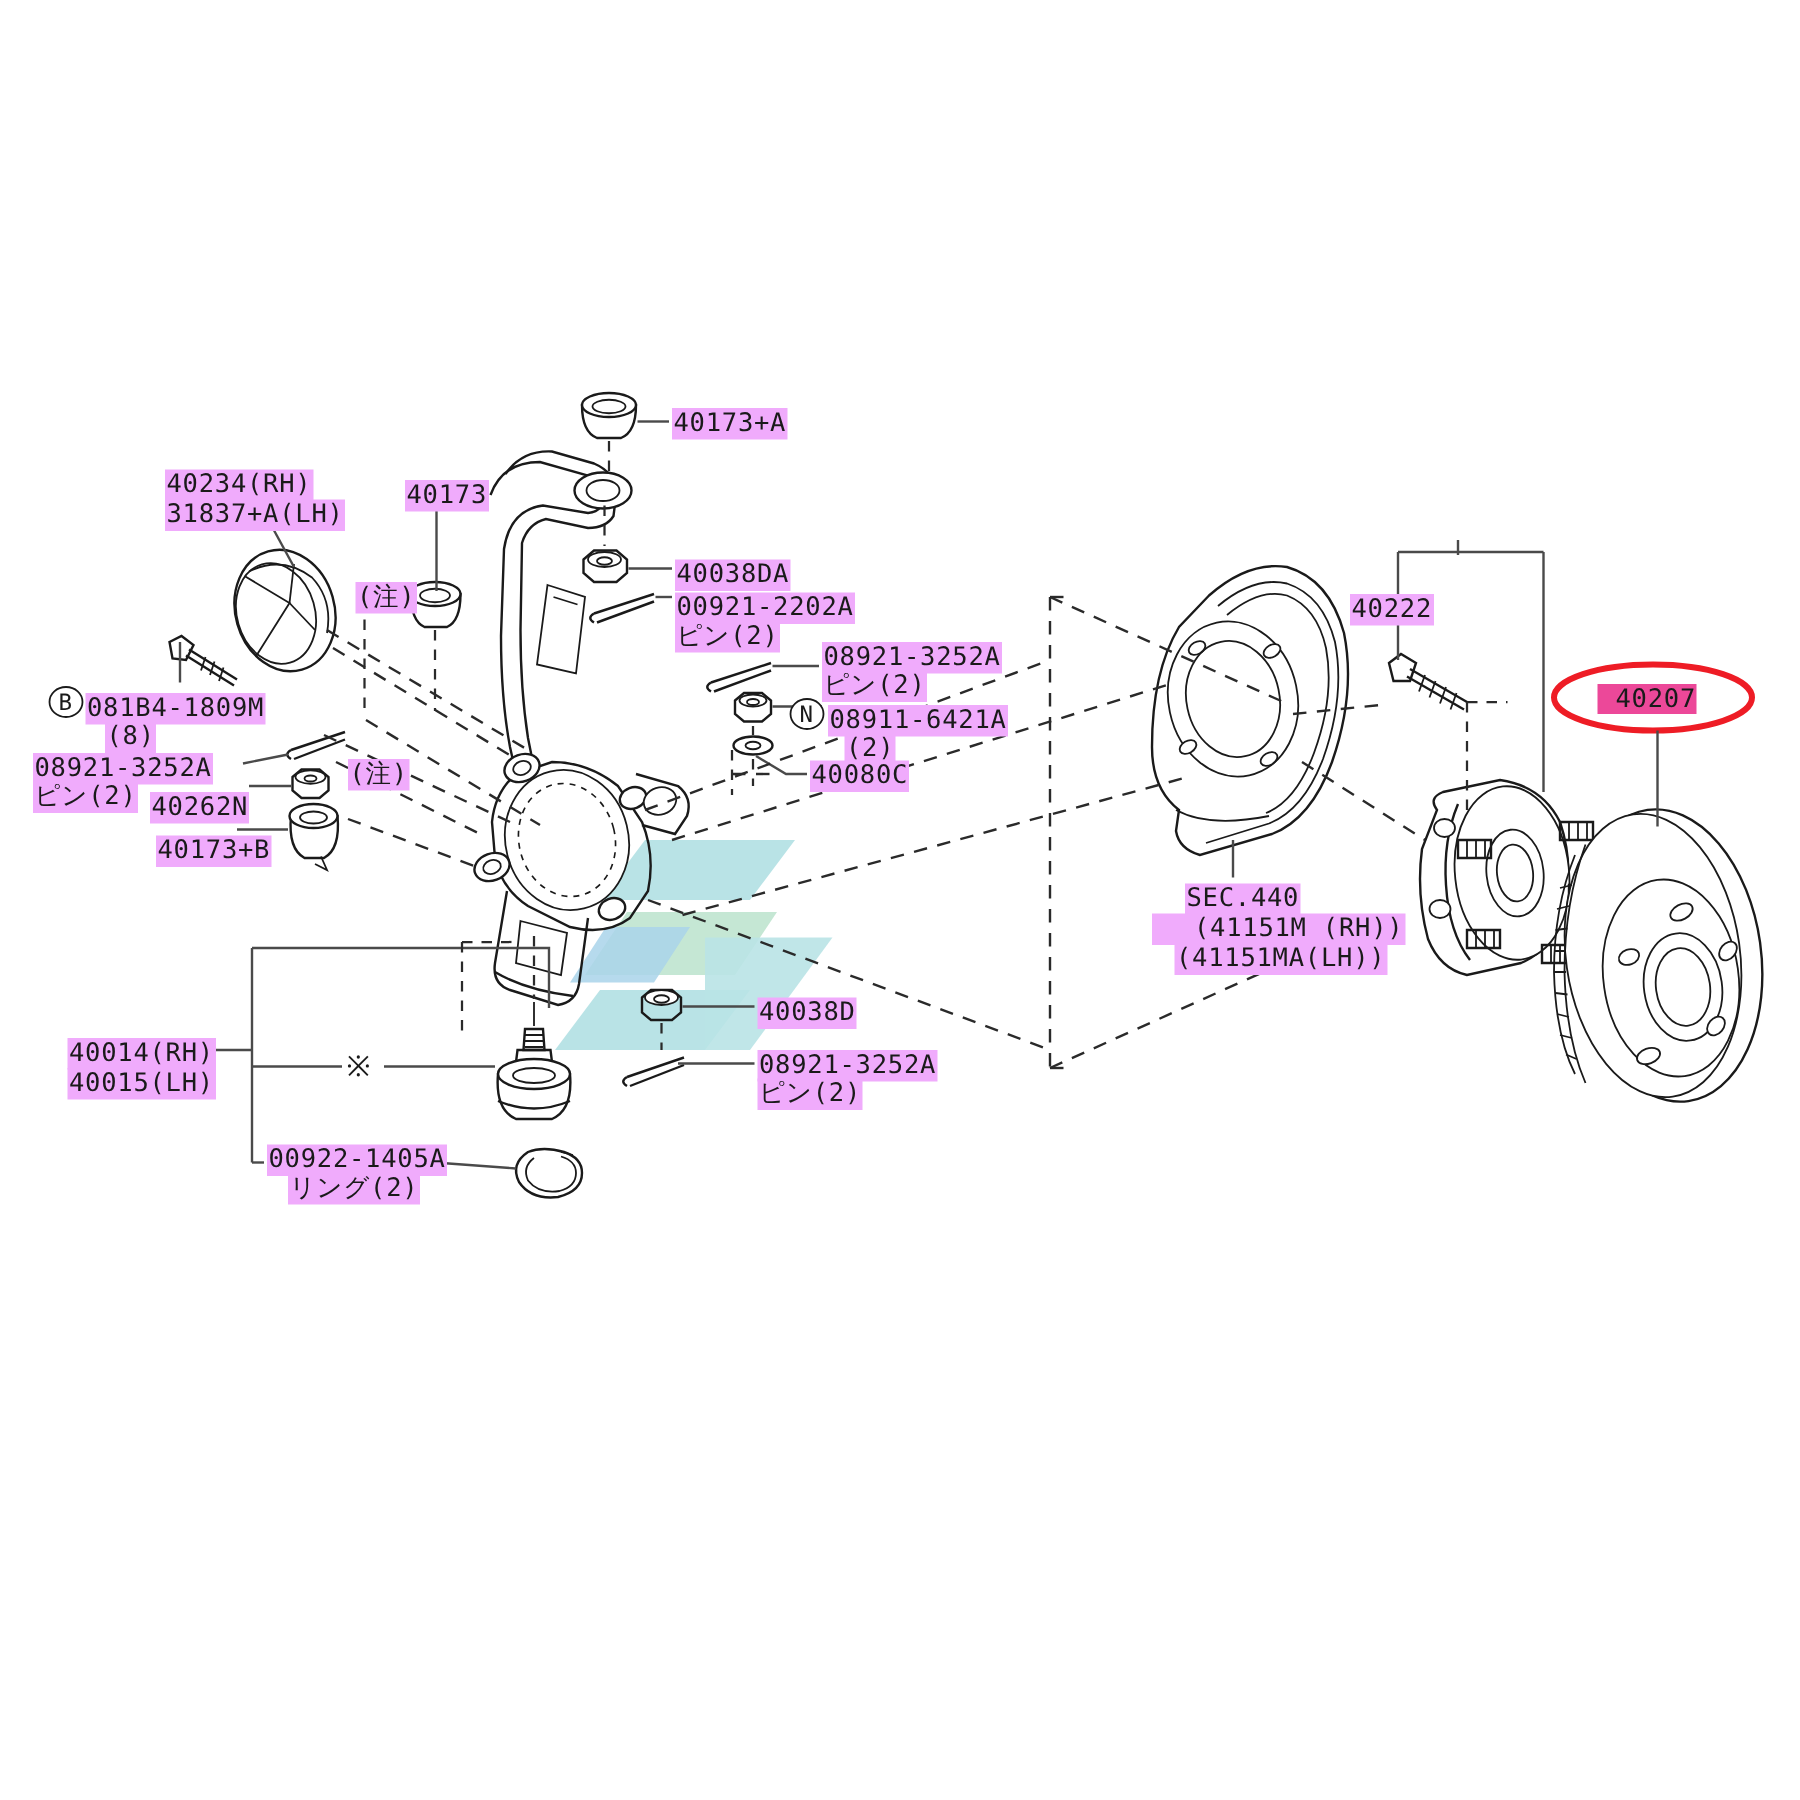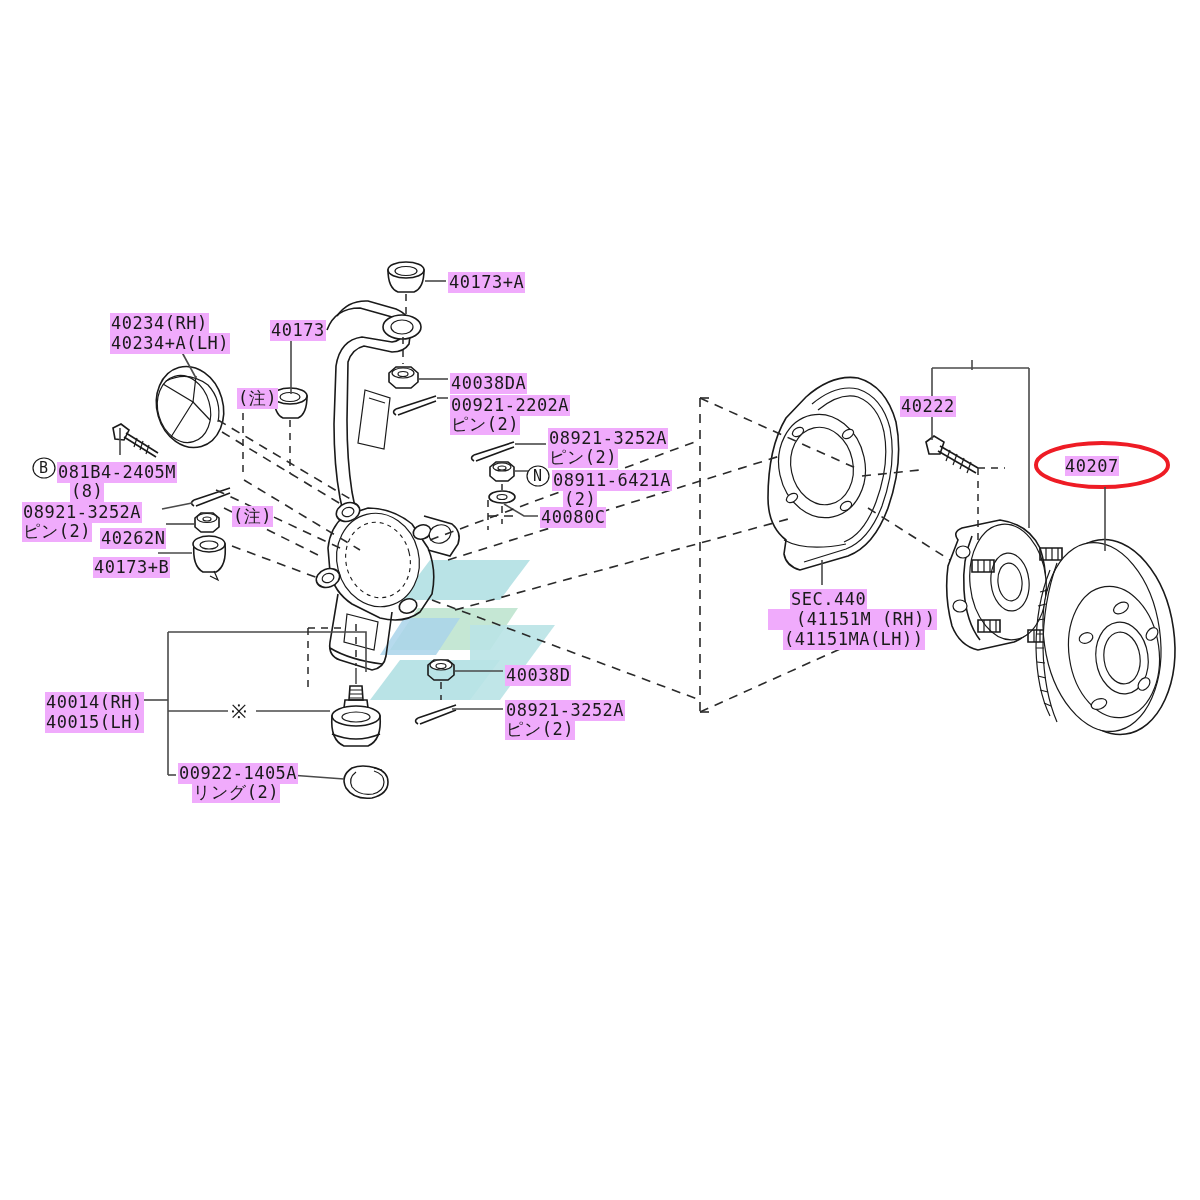--- a/index.html
+++ b/index.html
@@ -44,22 +44,23 @@
     font-size: 150px;
     color: #b9e3e6;
     letter-spacing: 6px;
     user-select: none;
   }
   .hl-num {
     position: absolute;
     font-family: "DejaVu Sans Mono", "Liberation Mono", monospace;
     font-size: 17px;
     color: #1a1a1a;
-    background: #f0abfc;
+    background: #ec4899;
     letter-spacing: 0.5px;
+    padding-left: 12px;
   }
 </style>
 </head>
 <body>
 
 <div id="stage">
 
   <svg id="diagram-svg" viewBox="0 0 1200 1200">
     <defs>
       <style>
@@ -403,38 +404,38 @@
 
   <div class="lbl nobg" style="left:38px; top:459px; font-size:15px;">B</div>
   <div class="lbl nobg" style="left:532px; top:467px; font-size:15px;">N</div>
   <div class="lbl nobg" style="left:230px; top:700px; font-size:19px;">※</div>
 
   <div class="hl-num" style="left:1065px; top:456px;">40207</div>
 
   <div id="label-layer">
       <div class="lbl" style="left: 448px; top: 272px;">40173+A</div>
       <div class="lbl" style="left: 110px; top: 313px;">40234(RH)</div>
-      <div class="lbl" style="left: 110px; top: 333px;">40234+A(LH)</div>
+      <div class="lbl" style="left: 110px; top: 333px;">31837+A(LH)</div>
       <div class="lbl" style="left: 270px; top: 320px;">40173</div>
       <div class="lbl" style="left: 237px; top: 388px;">(注)</div>
       <div class="lbl" style="left: 450px; top: 373px;">40038DA</div>
       <div class="lbl" style="left: 450px; top: 395px; text-align: right;">00921-2202A</div>
       <div class="lbl" style="left: 450px; top: 414px;">ピン(2)</div>
       <div class="lbl" style="left: 548px; top: 428px;">08921-3252A</div>
       <div class="lbl" style="left: 548px; top: 447px;">ピン(2)</div>
-      <div class="lbl" style="left: 57px; top: 462px;">081B4-2405M</div>
+      <div class="lbl" style="left: 57px; top: 462px;">081B4-1809M</div>
       <div class="lbl" style="left: 70px; top: 481px;">(8)</div>
       <div class="lbl" style="left: 552px; top: 470px;">08911-6421A</div>
       <div class="lbl" style="left: 563px; top: 489px;">(2)</div>
       <div class="lbl" style="left: 22px; top: 502px;">08921-3252A</div>
       <div class="lbl" style="left: 22px; top: 521px;">ピン(2)</div>
       <div class="lbl" style="left: 232px; top: 506px;">(注)</div>
       <div class="lbl" style="left: 540px; top: 507px; text-align: center;">40080C</div>
       <div class="lbl" style="left: 100px; top: 528px;">40262N</div>
-      <div class="lbl" style="left: 93px; top: 557px;">40173+B</div>
+      <div class="lbl" style="left: 104px; top: 557px;">40173+B</div>
       <div class="lbl" style="left: 900px; top: 396px;">40222</div>
       <div class="lbl" style="left: 790px; top: 589px;">SEC.440</div>
       <div class="lbl" style="left: 768px; top: 609px; padding-left: 28px;">(41151M (RH))</div>
       <div class="lbl" style="left: 783px; top: 629px;">(41151MA(LH))</div>
       <div class="lbl" style="left: 505px; top: 665px;">40038D</div>
       <div class="lbl" style="left: 505px; top: 700px;">08921-3252A</div>
       <div class="lbl" style="left: 505px; top: 719px;">ピン(2)</div>
       <div class="lbl" style="left: 45px; top: 692px;">40014(RH)</div>
       <div class="lbl" style="left: 45px; top: 712px;">40015(LH)</div>
       <div class="lbl" style="left: 178px; top: 763px;">00922-1405A</div>

